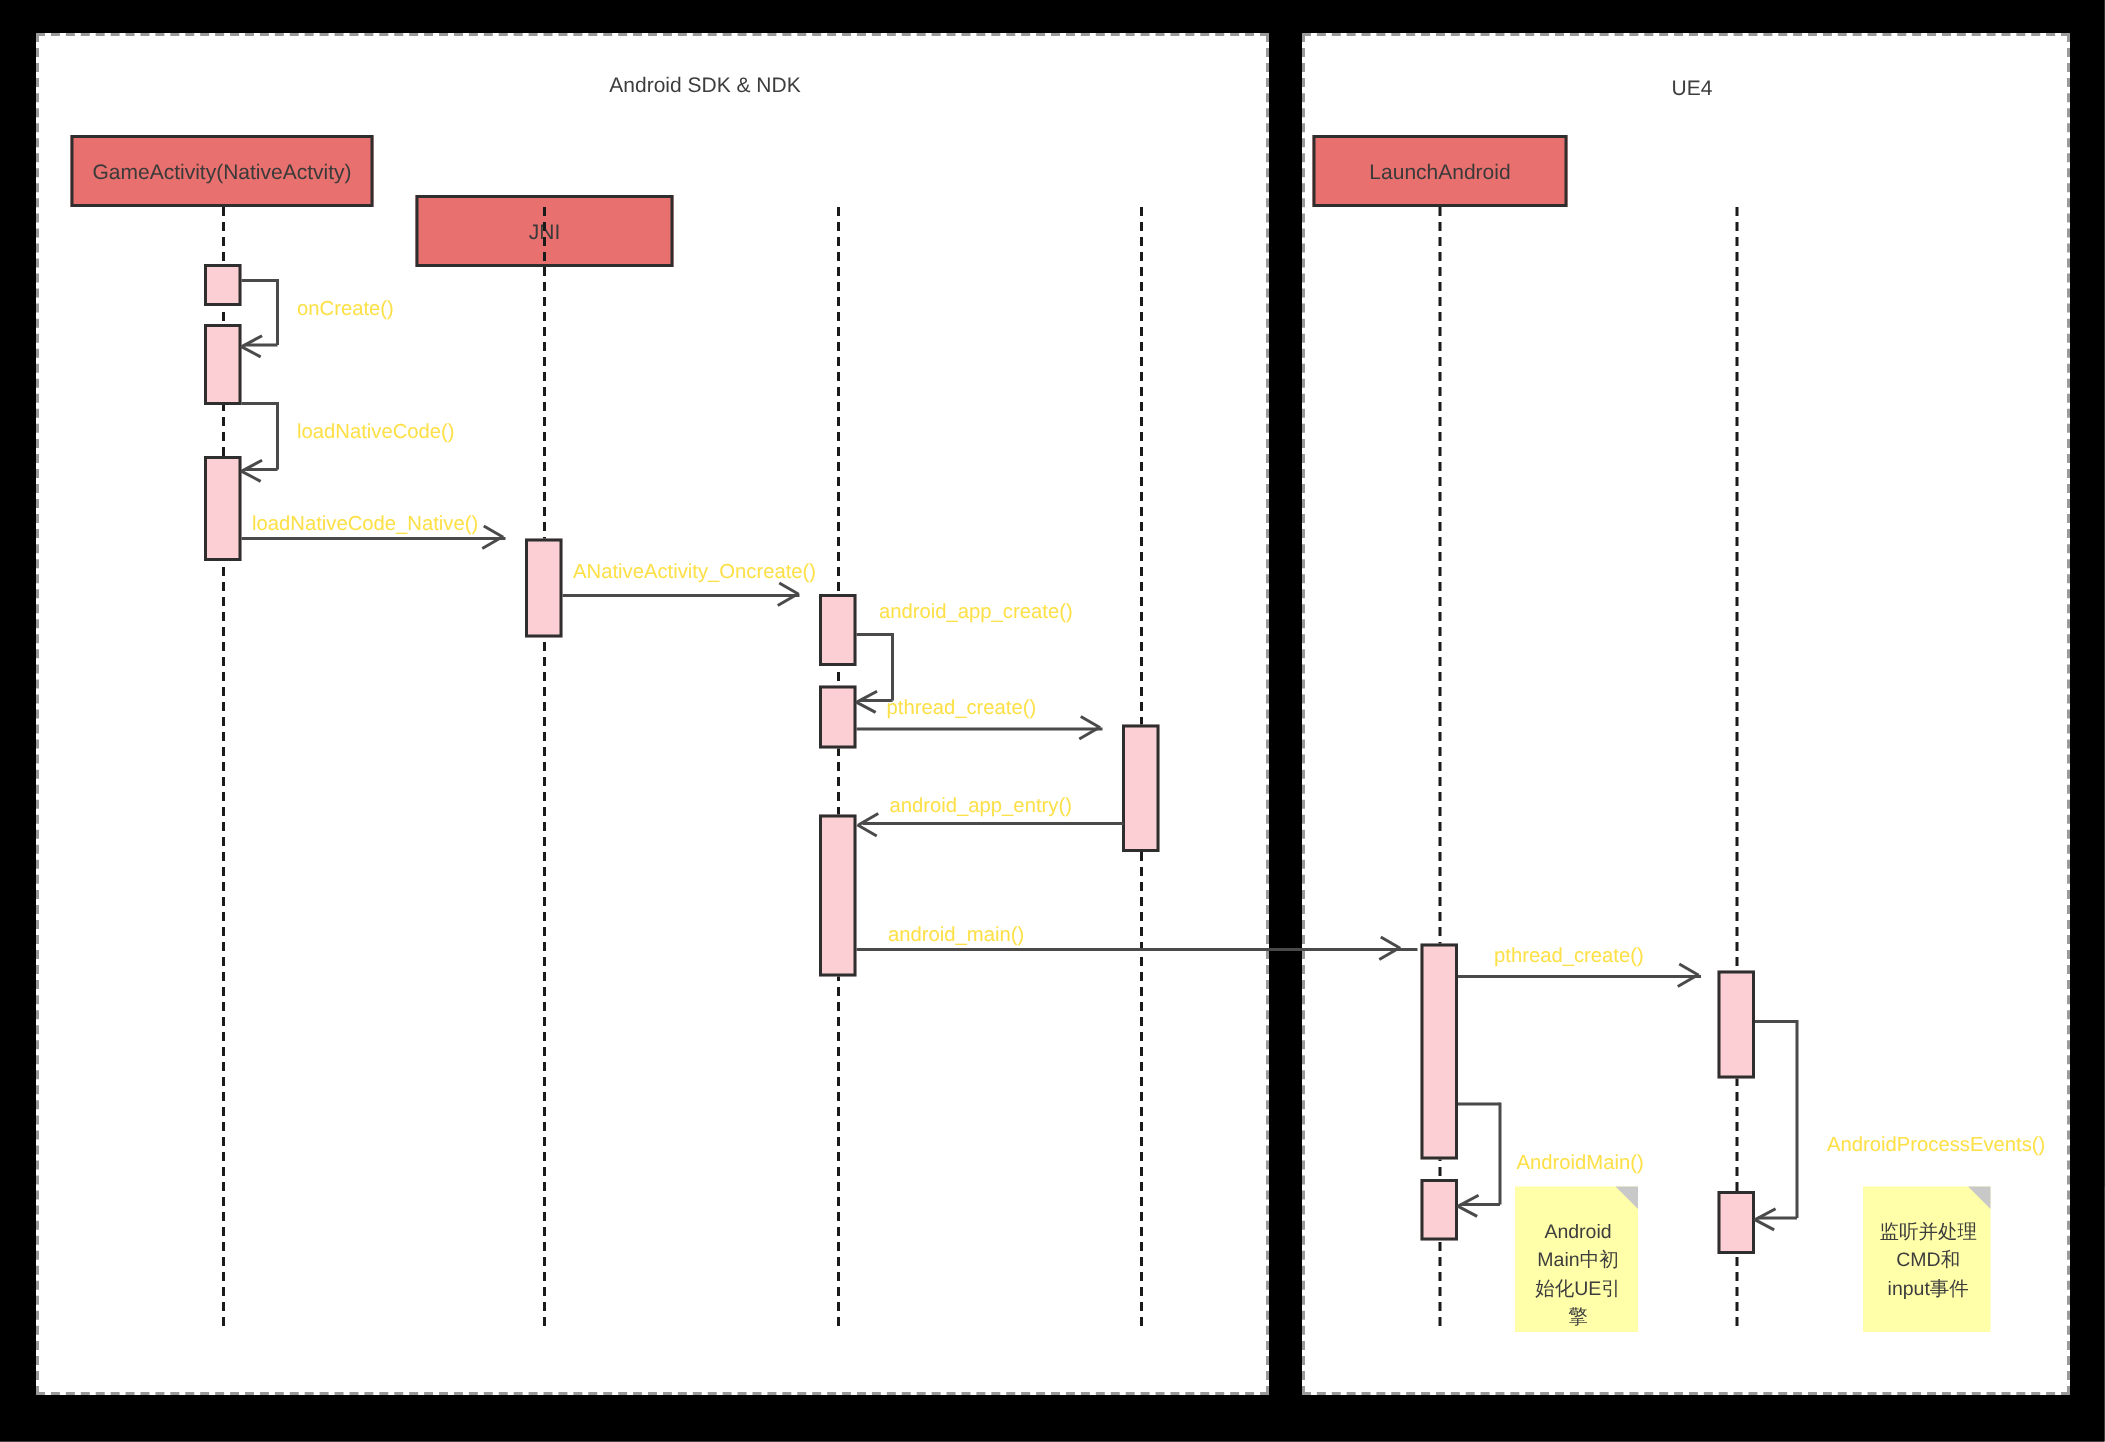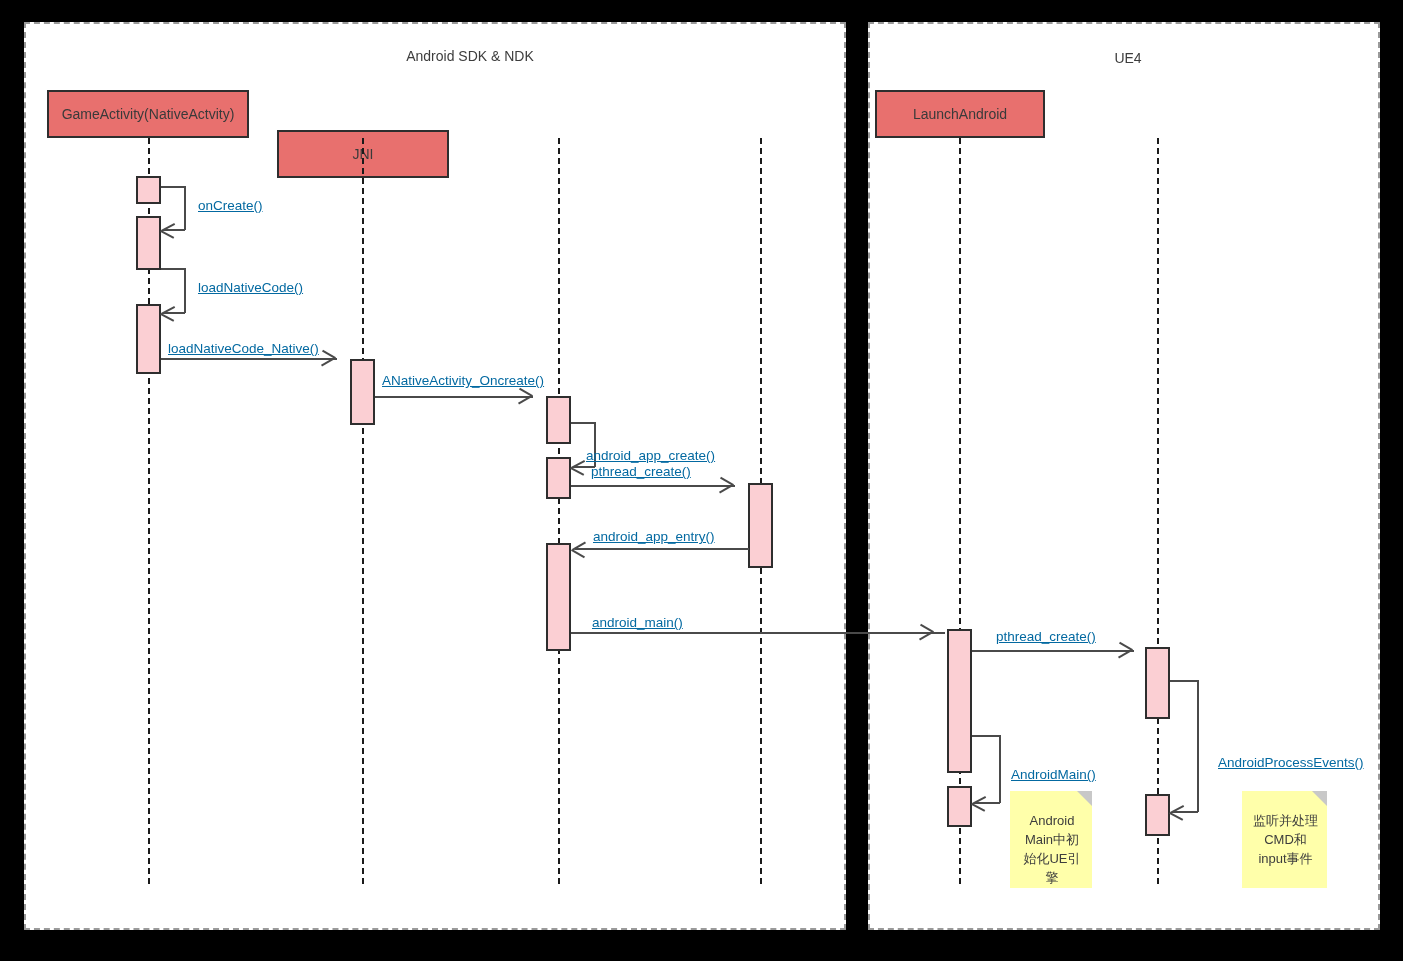--- a/index.html
+++ b/index.html
@@ -65,23 +65,22 @@
   .arrow-open i {
     position: absolute;
     display: block;
     width: 15px; height: 0;
     border-top: 2px solid #4a4a4a;
     transform-origin: 0 0;
   }
   .msg-label {
     position: absolute;
     font-size: 13.5px;
-    color: #0369a1;
+    color: #fde047;
     white-space: nowrap;
-    text-decoration: underline;
   }
   .note {
     position: absolute;
     background: #ffffaa;
     font-size: 13px;
     color: #3d3d3d;
     line-height: 19px;
     padding: 20px 8px 6px 10px;
     text-align: center;
   }
@@ -171,21 +170,21 @@
   </div>
   <div class="msg-label" style="left:382px; top:373px;">ANativeActivity_Oncreate()</div>
 
   <div class="msg-line" style="left:571px; top:422px; width:24px;"></div>
   <div class="msg-vline" style="left:594px; top:422px; height:45px;"></div>
   <div class="msg-line" style="left:573px; top:466px; width:22px;"></div>
   <div class="arrow-open" style="left:571px; top:467px;">
     <i style="transform: rotate(-28deg);"></i>
     <i style="transform: rotate(28deg);"></i>
   </div>
-  <div class="msg-label" style="left:586px; top:400px;margin-top:48px;">android_app_create()</div>
+  <div class="msg-label" style="left:586px; top:400px;">android_app_create()</div>
 
   <div class="msg-line" style="left:571px; top:485px; width:164px;"></div>
   <div class="arrow-open" style="left:733px; top:486px;">
     <i style="transform: rotate(-150deg);"></i>
     <i style="transform: rotate(150deg);"></i>
   </div>
   <div class="msg-label" style="left:591px; top:464px;">pthread_create()</div>
 
   <div class="msg-line" style="left:575px; top:548px; width:174px;"></div>
   <div class="arrow-open" style="left:572px; top:549px;">

